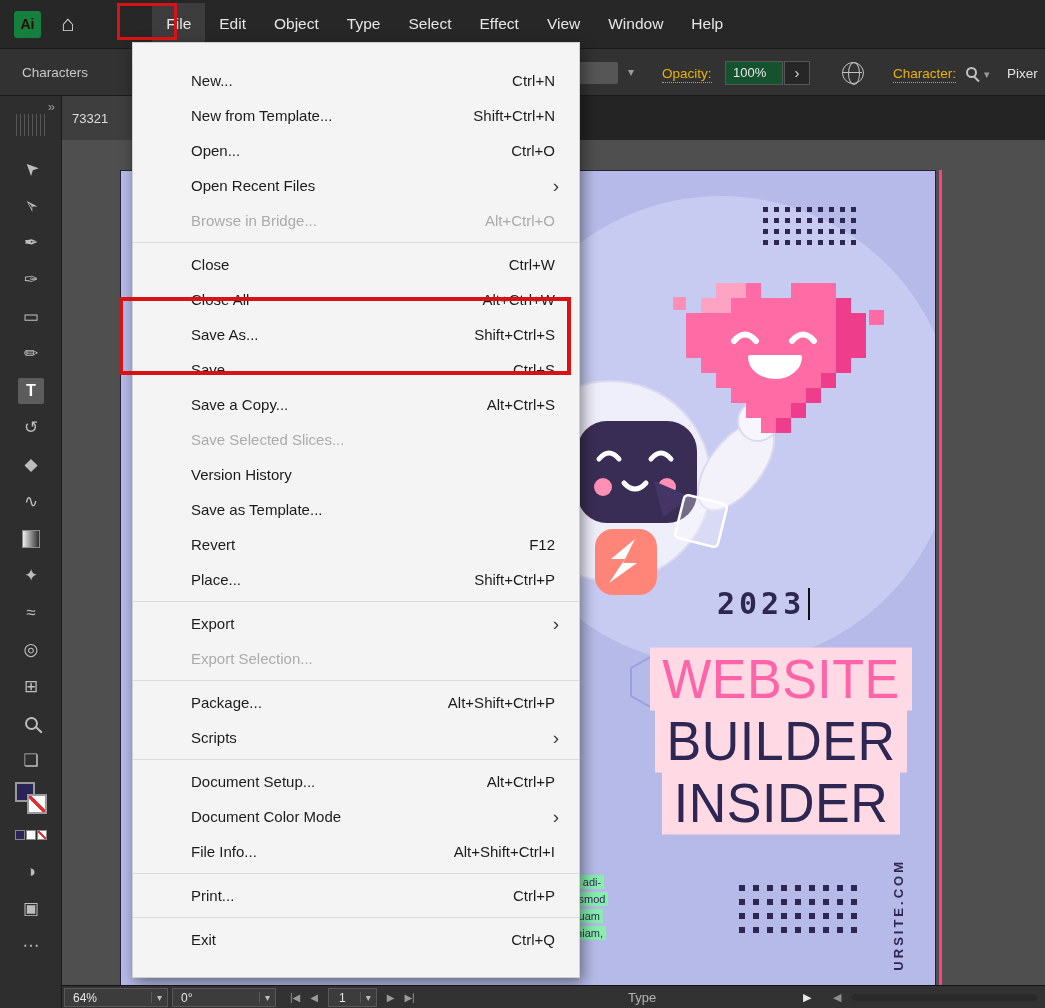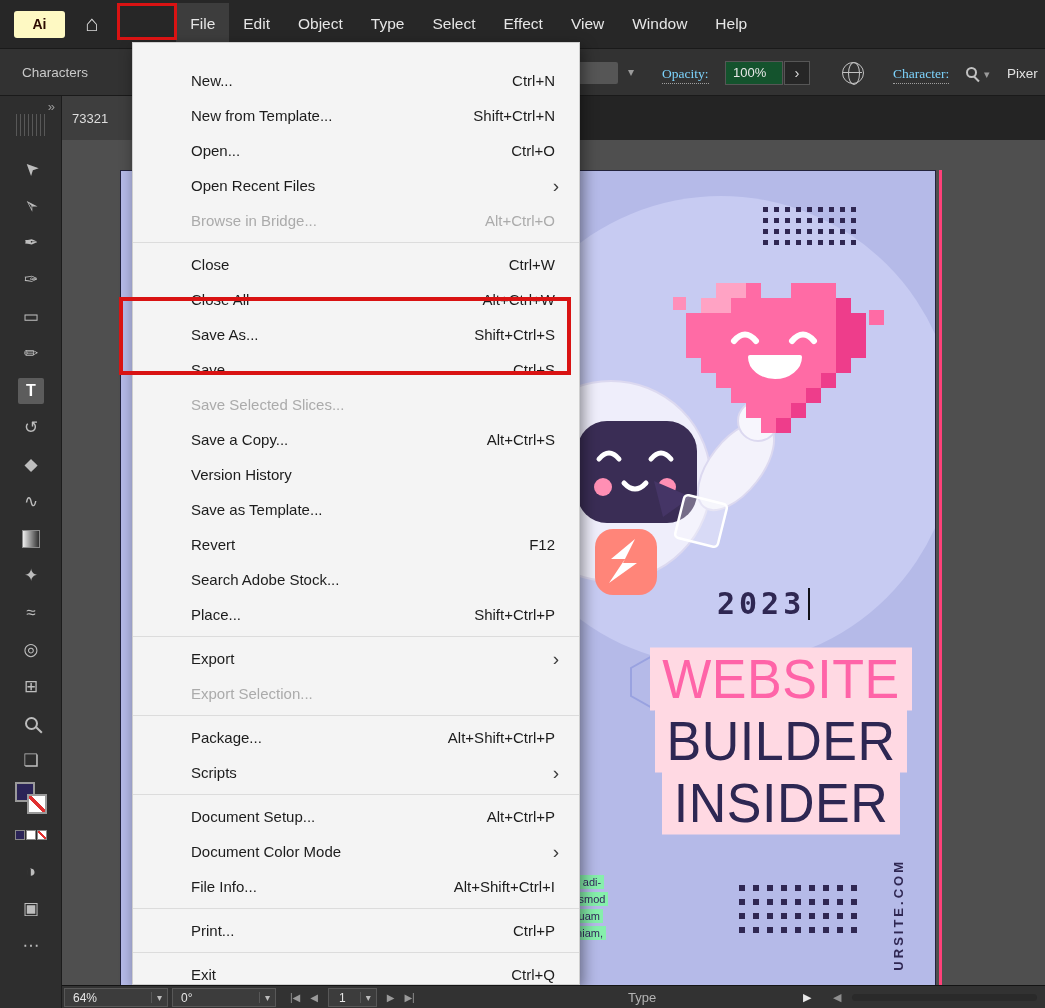--- a/index.html
+++ b/index.html
@@ -1,32 +1,32 @@
 <!DOCTYPE html>
 <html><head>
 <meta charset="utf-8">
 <style>
   *{margin:0;padding:0;box-sizing:border-box;font-family:"Liberation Sans",sans-serif;}
   html,body{width:1045px;height:1008px;overflow:hidden;background:#4f4f4f;}
   .stage{position:relative;width:1045px;height:1008px;}
 
   
   .menubar{position:absolute;left:0;top:0;width:1045px;height:48px;background:#272727;display:flex;align-items:center;z-index:50;}
-  .logo{width:51px;height:27px;margin-left:14px;background:#fef9c3;color:#2b0a00;font-weight:bold;font-size:14px;display:flex;align-items:center;justify-content:center;border-radius:3px;}
+  .logo{width:27px;height:27px;margin-left:14px;background:#15803d;color:#2b0a00;font-weight:bold;font-size:14px;display:flex;align-items:center;justify-content:center;border-radius:3px;}
   .home{color:#d8d8d8;font-size:22px;margin-left:20px;line-height:1;}
   .menus{display:flex;margin-left:32px;padding-left:46px;}
   .menu-btn{color:#e6e6e6;font-size:15.5px;padding:12px 14px;}
   .menu-btn.active{background:#3d3d3d;}
 
   
   .controlbar{position:absolute;top:48px;left:0;width:1045px;height:48px;background:#323232;border-top:1px solid #1a1a1a;border-bottom:1px solid #1a1a1a;z-index:10;}
   .panel-label{position:absolute;left:22px;top:16px;color:#c9c9c9;font-size:13.5px;}
   .cb-dd{position:absolute;left:574px;top:13px;width:44px;height:22px;background:#565656;border-radius:2px;}
   .cb-dd .chev{position:absolute;right:-16px;top:3px;color:#9b9b9b;font-size:12px;}
-  .cb-label{position:absolute;top:17px;color:#7dd3fc;font-size:13.5px;border-bottom:1px dotted #9f9f9f;padding-bottom:1px;font-family:Liberation Serif, serif;}
+  .cb-label{position:absolute;top:17px;color:#eab308;font-size:13.5px;border-bottom:1px dotted #9f9f9f;padding-bottom:1px;}
   .lbl-opacity{left:662px;}
   .lbl-character{left:893px;}
   .cb-field{position:absolute;left:725px;top:12px;width:58px;height:24px;background:#14532d;border:1px solid #565656;color:#e8e8e8;font-size:13px;line-height:22px;padding-left:7px;}
   .cb-chevbtn{position:absolute;left:784px;top:12px;width:26px;height:24px;background:#262626;border:1px solid #565656;color:#dcdcdc;font-size:15px;text-align:center;line-height:22px;}
   .globe{position:absolute;left:842px;top:13px;width:22px;height:22px;border:1.5px solid #c2c2c2;border-radius:50%;}
   .globe::before{content:"";position:absolute;left:50%;top:-1.5px;width:10px;height:21px;margin-left:-5px;border:1.5px solid #c2c2c2;border-radius:50%;}
   .globe::after{content:"";position:absolute;left:0;top:50%;width:19px;border-top:1.5px solid #c2c2c2;margin-top:-1px;}
   .fsearch{position:absolute;left:966px;top:18px;width:11px;height:11px;border:2px solid #c2c2c2;border-radius:50%;}
   .fsearch::after{content:"";position:absolute;right:-5px;bottom:-4px;width:7px;height:2px;background:#c2c2c2;transform:rotate(45deg);}
   .fsearch-chev{position:absolute;left:984px;top:19px;color:#9b9b9b;font-size:11px;}
@@ -423,39 +423,36 @@
         <span class="mi-shortcut">Alt+Ctrl+W</span>
       </div>
       <div class="menu-item">
         <span class="mi-label">Save As...</span>
         <span class="mi-shortcut">Shift+Ctrl+S</span>
       </div>
       <div class="menu-item">
         <span class="mi-label">Save</span>
         <span class="mi-shortcut">Ctrl+S</span>
       </div>
+      <div class="menu-item">
+        <span class="mi-label">Save a Copy...</span>
+        <span class="mi-shortcut">Alt+Ctrl+S</span>
+      </div>
       <div class="menu-item disabled">
         <span class="mi-label">Save Selected Slices...</span>
       </div>
       <div class="menu-item">
-        <span class="mi-label">Save a Copy...</span>
-        <span class="mi-shortcut">Alt+Ctrl+S</span>
-      </div>
-      <div class="menu-item">
         <span class="mi-label">Version History</span>
       </div>
       <div class="menu-item">
         <span class="mi-label">Save as Template...</span>
       </div>
       <div class="menu-item">
         <span class="mi-label">Revert</span>
         <span class="mi-shortcut">F12</span>
-      </div>
-      <div class="menu-item">
-        <span class="mi-label">Search Adobe Stock...</span>
       </div>
       <div class="menu-item">
         <span class="mi-label">Place...</span>
         <span class="mi-shortcut">Shift+Ctrl+P</span>
       </div>
       <div class="menu-sep"></div>
       <div class="menu-item">
         <span class="mi-label">Export</span>
         <span class="mi-arrow">›</span>
       </div>

